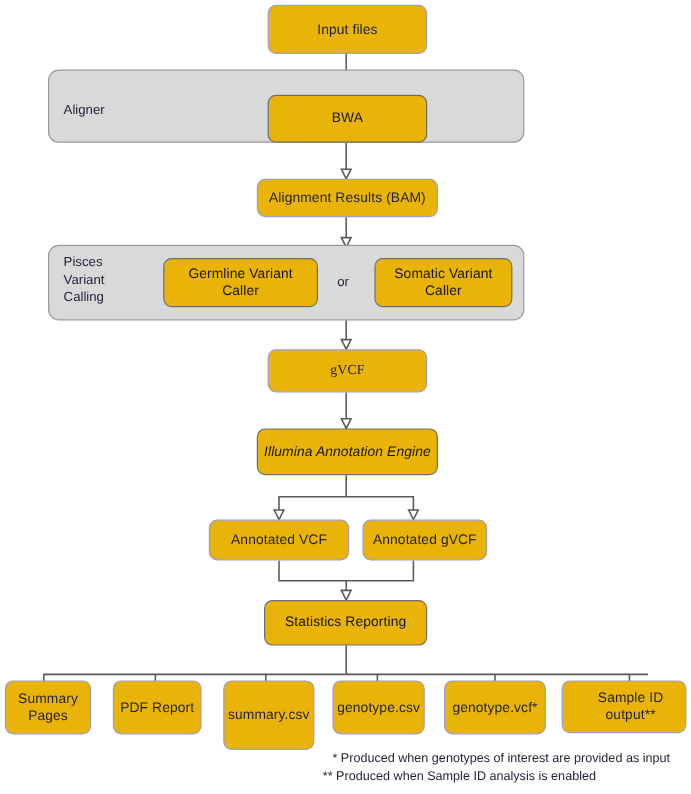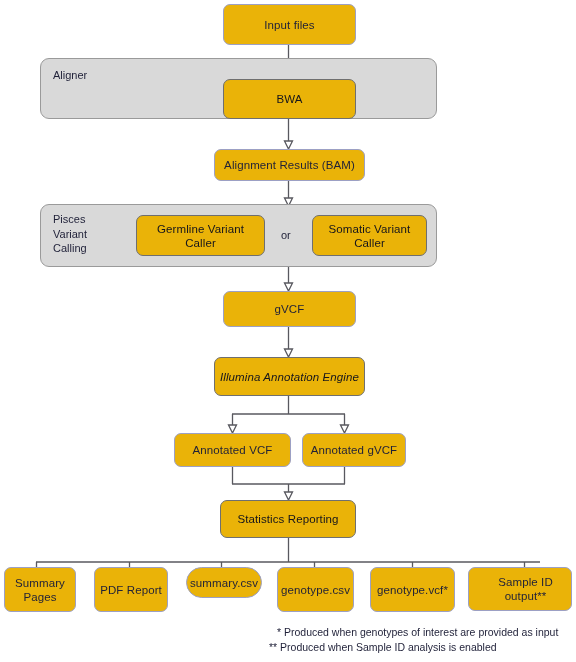--- a/index.html
+++ b/index.html
@@ -118,53 +118,53 @@
     <path d="M217.5 571 L221.5 579 L225.5 571 Z" fill="#58585f" stroke="none"></path>
     <path d="M314.5 562 L314.5 571"></path>
     <path d="M310.5 571 L314.5 579 L318.5 571 Z" fill="#58585f" stroke="none"></path>
     <path d="M412.5 562 L412.5 571"></path>
     <path d="M408.5 571 L412.5 579 L416.5 571 Z" fill="#58585f" stroke="none"></path>
     <path d="M524.5 562 L524.5 571"></path>
     <path d="M520.5 571 L524.5 579 L528.5 571 Z" fill="#58585f" stroke="none"></path>
   </svg>
 
   <div class="band" style="left:40px; top:58px; width:397px; height:61px;"></div>
-  <div class="band-label" style="left:53px; top:68px;">Aligner</div>
+  <div class="band-label" style="left:53px; top:85px;">Aligner</div>
 
   <div class="band" style="left:40px; top:204px; width:397px; height:63px;"></div>
   <div class="band-label" style="left:53px; top:212px;">Pisces
 Variant
 Calling</div>
 
   <div class="node blue" style="left:223px; top:4px; width:133px; height:41px;">Input files</div>
 
   <div class="node gray" style="left:223px; top:79px; width:133px; height:40px;">BWA</div>
 
   <div class="node blue" style="left:214px; top:149px; width:151px; height:32px;">Alignment Results (BAM)</div>
 
   <div class="node gray" style="left:136px; top:215px; width:129px; height:41px;">Germline Variant Caller</div>
 
   <div class="or-label" style="left:281px; top:229px;">or</div>
 
   <div class="node gray" style="left:312px; top:215px; width:115px; height:41px;">Somatic Variant Caller</div>
 
-  <div class="node blue" style="left:223px; top:291px; width:133px; height:36px;">gVCF</div>
+  <div class="node blue" style="left:223px; top:291px; width:133px; height:36px;font-family:Liberation Serif, serif;">gVCF</div>
 
   <div class="node gray" style="left:214px; top:357px; width:151px; height:39px;font-style:italic;">Illumina Annotation Engine</div>
 
   <div class="node blue" style="left:174px; top:433px; width:117px; height:34px;">Annotated VCF</div>
 
   <div class="node blue" style="left:302px; top:433px; width:104px; height:34px;">Annotated gVCF</div>
 
   <div class="node gray" style="left:220px; top:500px; width:136px; height:38px;">Statistics Reporting</div>
 
   <div class="node blue" style="left:4px; top:567px; width:72px; height:45px;">Summary
 Pages</div>
   <div class="node blue" style="left:94px; top:567px; width:74px; height:45px;">PDF Report</div>
-  <div class="node blue" style="left:186px; top:567px; width:76px; height:31px;border-radius:16px;">summary.csv</div>
+  <div class="node blue" style="left:186px; top:567px; width:76px; height:58px;">summary.csv</div>
   <div class="node blue" style="left:277px; top:567px; width:77px; height:45px;">genotype.csv</div>
   <div class="node blue" style="left:370px; top:567px; width:85px; height:45px;">genotype.vcf*</div>
   <div class="node blue" style="left:468px; top:567px; width:104px; height:44px;padding-left:15px;">Sample ID output**</div>
 
   <div class="footnote" style="left:277px; top:625px;">* Produced when genotypes of interest are provided as input</div>
   <div class="footnote" style="left:269px; top:640px;">** Produced when Sample ID analysis is enabled</div>
 
 </div>
 
 </body></html>

